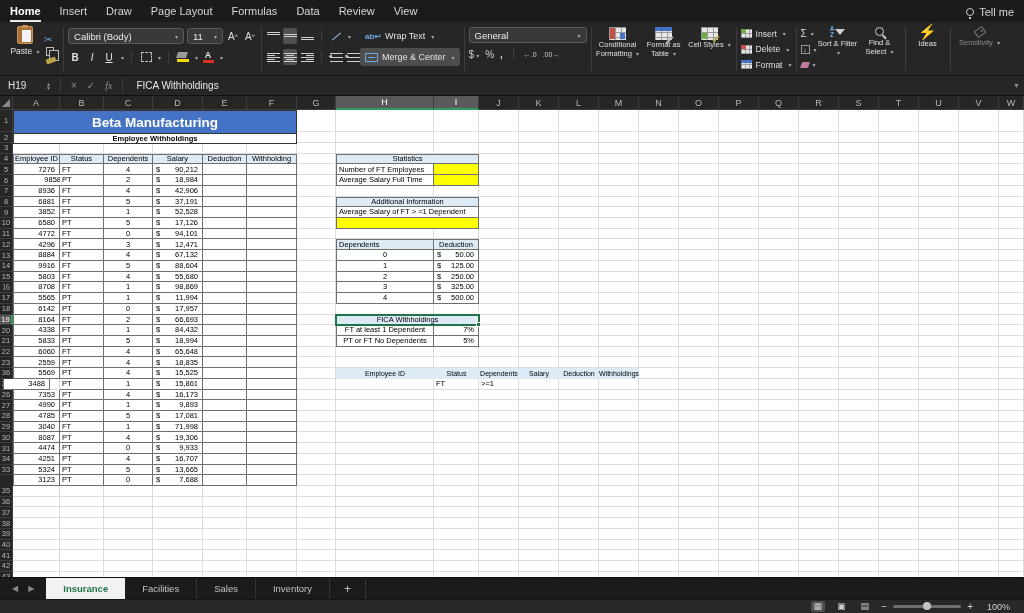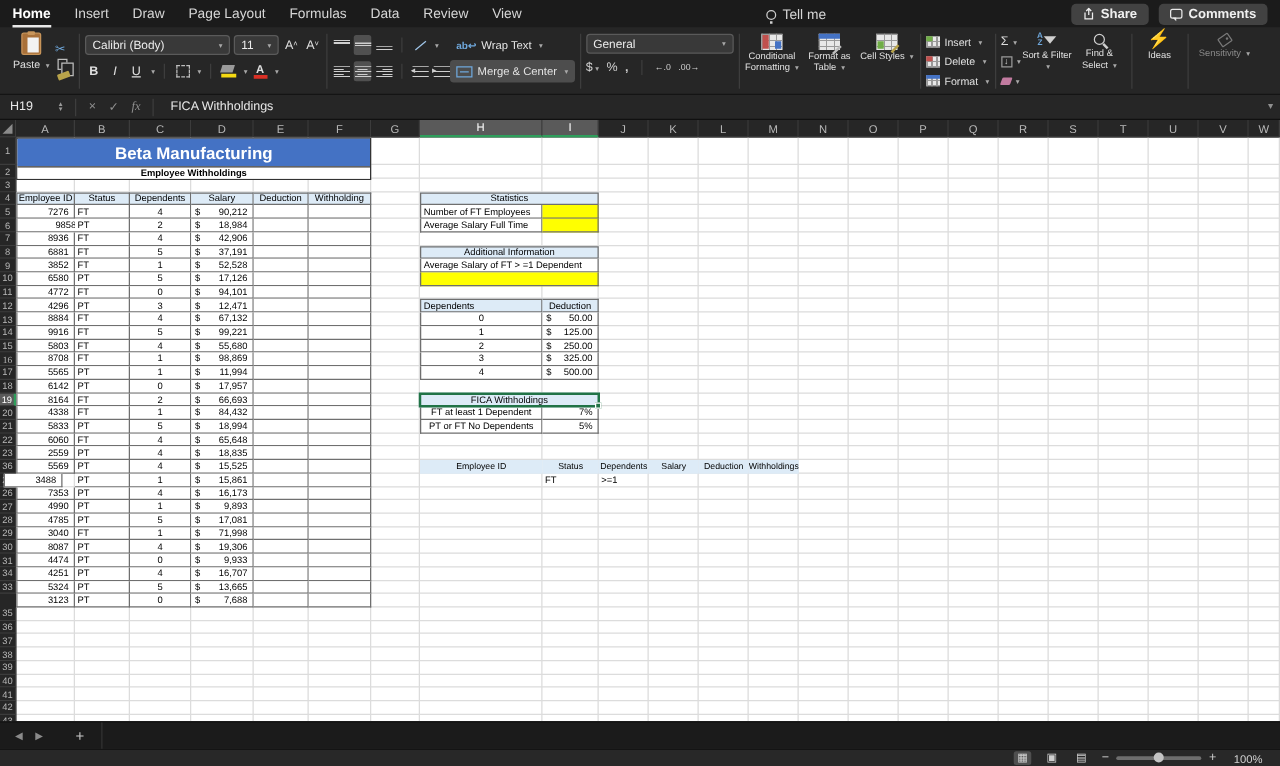--- a/index.html
+++ b/index.html
@@ -174,32 +174,20 @@
     <span class="mi">Draw</span>
     <span class="mi">Page Layout</span>
     <span class="mi">Formulas</span>
     <span class="mi">Data</span>
     <span class="mi">Review</span>
     <span class="mi">View</span>
   <span class="tellme" style="margin-left:auto; order:2;">
     <span class="bulb"></span>
     <span>Tell me</span>
   </span>
-  <div class="topbtns" style="order:3;">
-    <span class="topbtn">
-      <svg width="10" height="10" viewBox="0 0 10 10">
-          <path d="M2 4 v5 h6 V4 M5 6 V1 M3 2.8 L5 0.8 L7 2.8" stroke="#efefef" fill="none" stroke-width="1"></path>
-        </svg>
-      <span>Share</span>
-    </span>
-    <span class="topbtn">
-      <span class="bubble"></span>
-      <span>Comments</span>
-    </span>
-  </div>
 </div>
 
 <div class="ribbon">
   <div class="paste">
     <span class="clip"></span>
     <span class="lbl"><span>Paste</span> <span class="chev">▾</span></span>
   </div>
   <div class="cutcol">
     <span class="scis">✂</span>
     <span style="display:flex;align-items:center;">
@@ -651,21 +639,21 @@
         </div>
       </div>
       <div class="oc" style="left: 203px; top: 140.2px; width: 44px; height: 10.72px;"></div>
       <div class="oc" style="left: 247px; top: 140.2px; width: 50px; height: 10.72px;"></div>
       <div class="oc rt bl" style="left: 13px; top: 150.92px; width: 47px; height: 10.72px;">9916</div>
       <div class="oc lf" style="left: 60px; top: 150.92px; width: 44px; height: 10.72px;">FT</div>
       <div class="oc cen" style="left: 104px; top: 150.92px; width: 49px; height: 10.72px;">5</div>
       <div class="oc" style="left: 153px; top: 150.92px; width: 50px; height: 10.72px;">
         <div class="acct">
           <span>$</span>
-          <span>99,221</span>
+          <span>88,604</span>
         </div>
       </div>
       <div class="oc" style="left: 203px; top: 150.92px; width: 44px; height: 10.72px;"></div>
       <div class="oc" style="left: 247px; top: 150.92px; width: 50px; height: 10.72px;"></div>
       <div class="oc rt bl" style="left: 13px; top: 161.64px; width: 47px; height: 10.72px;">5803</div>
       <div class="oc lf" style="left: 60px; top: 161.64px; width: 44px; height: 10.72px;">FT</div>
       <div class="oc cen" style="left: 104px; top: 161.64px; width: 49px; height: 10.72px;">4</div>
       <div class="oc" style="left: 153px; top: 161.64px; width: 50px; height: 10.72px;">
         <div class="acct">
           <span>$</span>
@@ -943,20 +931,26 @@
       <div class="oc nb lf" style="left: 434px; top: 268.84px; width: 45px; height: 10.72px;">FT</div>
       <div class="oc nb lf" style="left: 479px; top: 268.84px; width: 40px; height: 10.72px;">&gt;=1</div>
     </div>
 </div>
 
 <div class="tabs">
   <div class="tabarrows">
     <span>◀</span>
     <span>▶</span>
   </div>
+  <div style="display:flex;">
+      <div class="tab active">Insurance</div>
+      <div class="tab">Facilities</div>
+      <div class="tab">Sales</div>
+      <div class="tab">Inventory</div>
+    </div>
   <div class="tabplus">+</div>
 </div>
 
 <div class="statusbar">
   <span class="vicon on">▦</span>
   <span class="vicon">▣</span>
   <span class="vicon">▤</span>
   <span class="zoomctl">
     <span class="pm">−</span>
     <span class="track">

